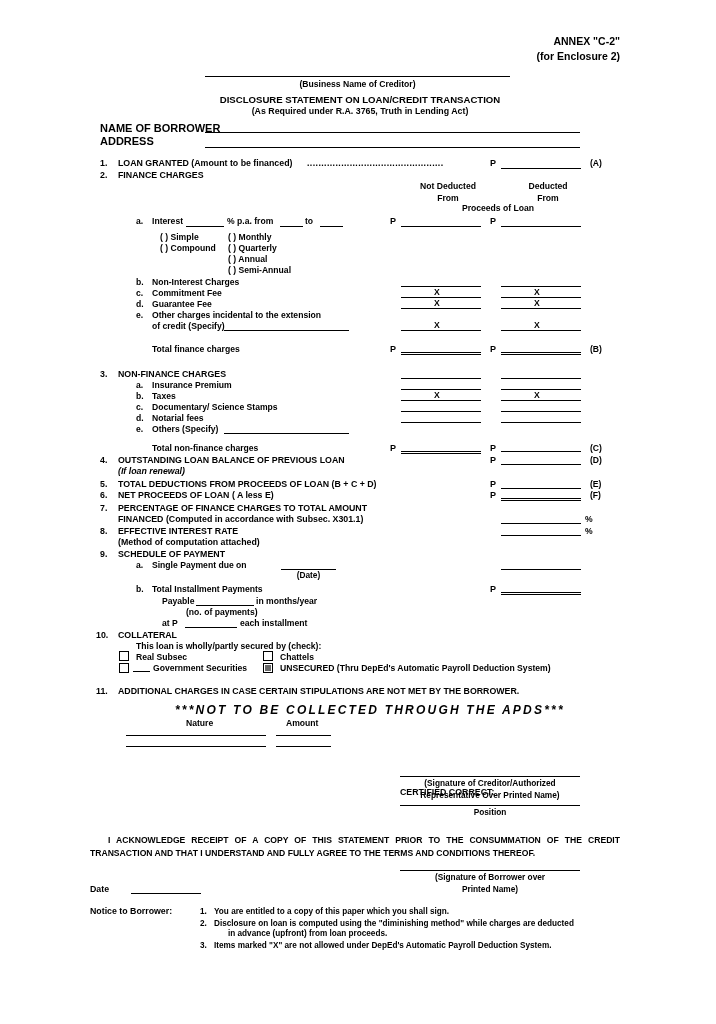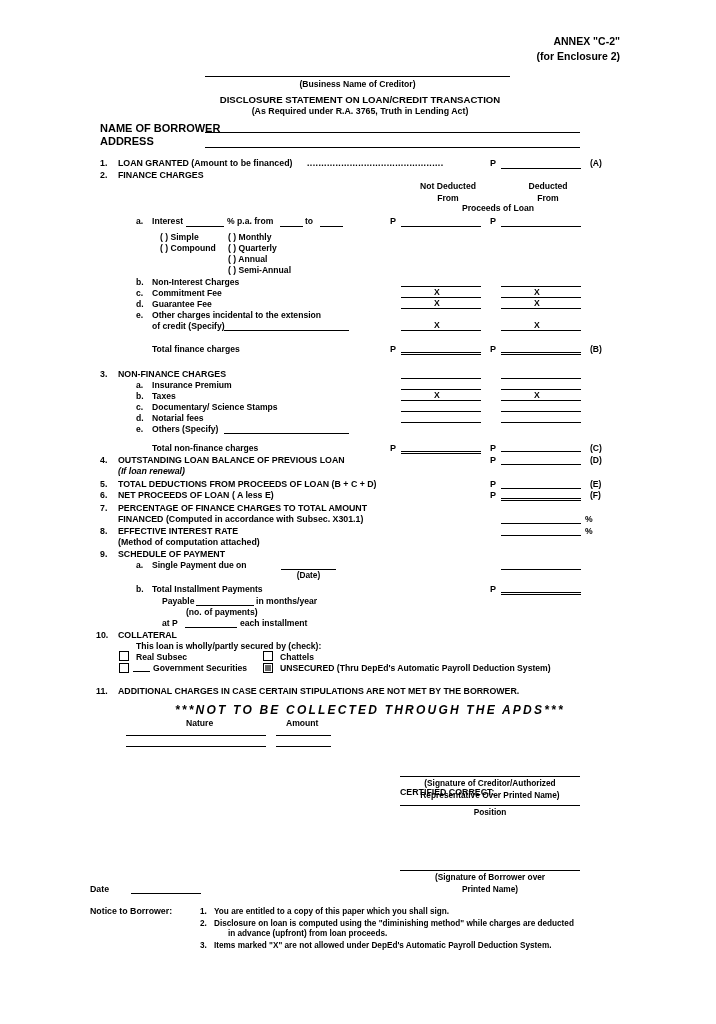--- a/index.html
+++ b/index.html
@@ -390,20 +390,21 @@
 
   <div class="row" style="left:400px; top:747px;margin-top:40px;">CERTIFIED CORRECT:</div>
   <div class="line" style="left:400px; top:776px; width:180px;"></div>
   <div class="caption" style="left:400px; top:778px; width:180px;">
     <div>(Signature of Creditor/Authorized</div>
     <div>Representative Over Printed Name)</div>
   </div>
   <div class="line" style="left:400px; top:805px; width:180px;"></div>
   <div class="caption" style="left:400px; top:807px; width:180px;">Position</div>
 
+  <div id="acknowledge">I ACKNOWLEDGE RECEIPT OF A COPY OF THIS STATEMENT PRIOR TO THE CONSUMMATION OF THE CREDIT TRANSACTION AND THAT I UNDERSTAND AND FULLY AGREE TO THE TERMS AND CONDITIONS THEREOF.</div>
 
   <div class="line" style="left:400px; top:870px; width:180px;"></div>
   <div class="caption" style="left:400px; top:872px; width:180px;">
     <div>(Signature of Borrower over</div>
     <div>Printed Name)</div>
   </div>
 
   <div class="row" style="left:90px; top:884px;">Date</div>
   <div class="line" style="left:131px; top:893px; width:70px;"></div>
 

